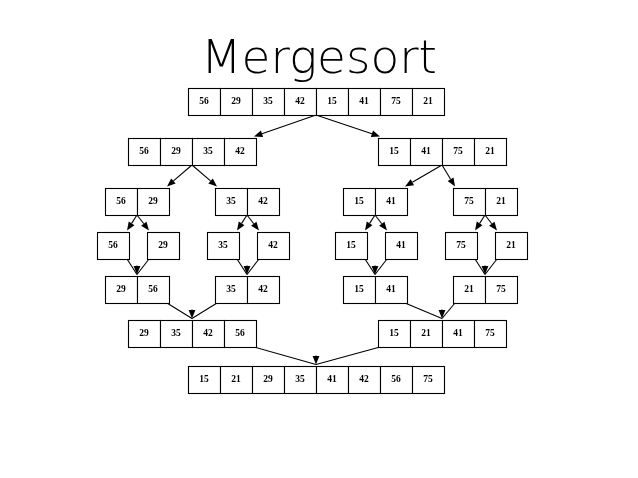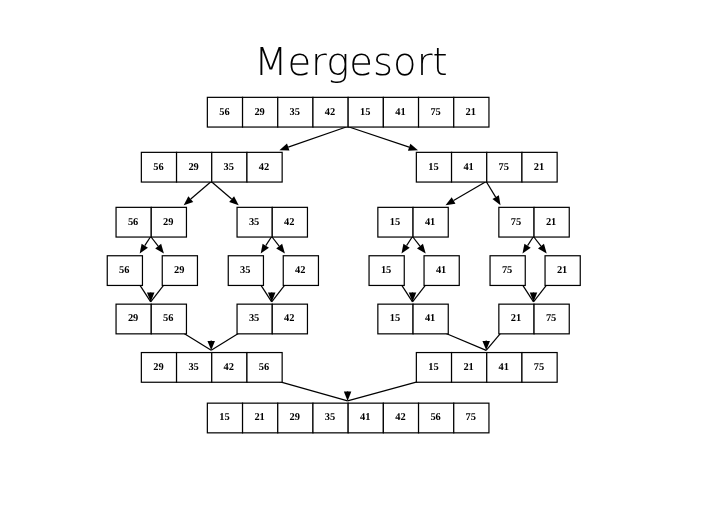--- a/index.html
+++ b/index.html
@@ -6,21 +6,21 @@
   body{
     width:638px;height:478px;background:#ffffff;
     font-family:"Liberation Sans",sans-serif;
     overflow:hidden;position:relative;
   }
   #stage{position:relative;width:638px;height:478px;}
   #title{
     position:absolute;left:0;top:36px;width:638px;
     text-align:center;
     font-family:"DejaVu Sans",sans-serif;
-    font-size:35px;font-weight:300;color:#000000;
+    font-size:47px;font-weight:300;color:#000000;
     letter-spacing:0px;line-height:42px;
   }
   #diagram{position:absolute;left:0;top:0;width:638px;height:478px;}
   .cell-rect{fill:#ffffff;stroke:#000000;stroke-width:1.1;}
   .cell-text{
     font-family:"Liberation Serif",serif;
     font-size:9.5px;font-weight:bold;fill:#000000;
     text-anchor:middle;dominant-baseline:middle;
   }
   .edge-line{stroke:#000000;stroke-width:1.1;fill:none;}

